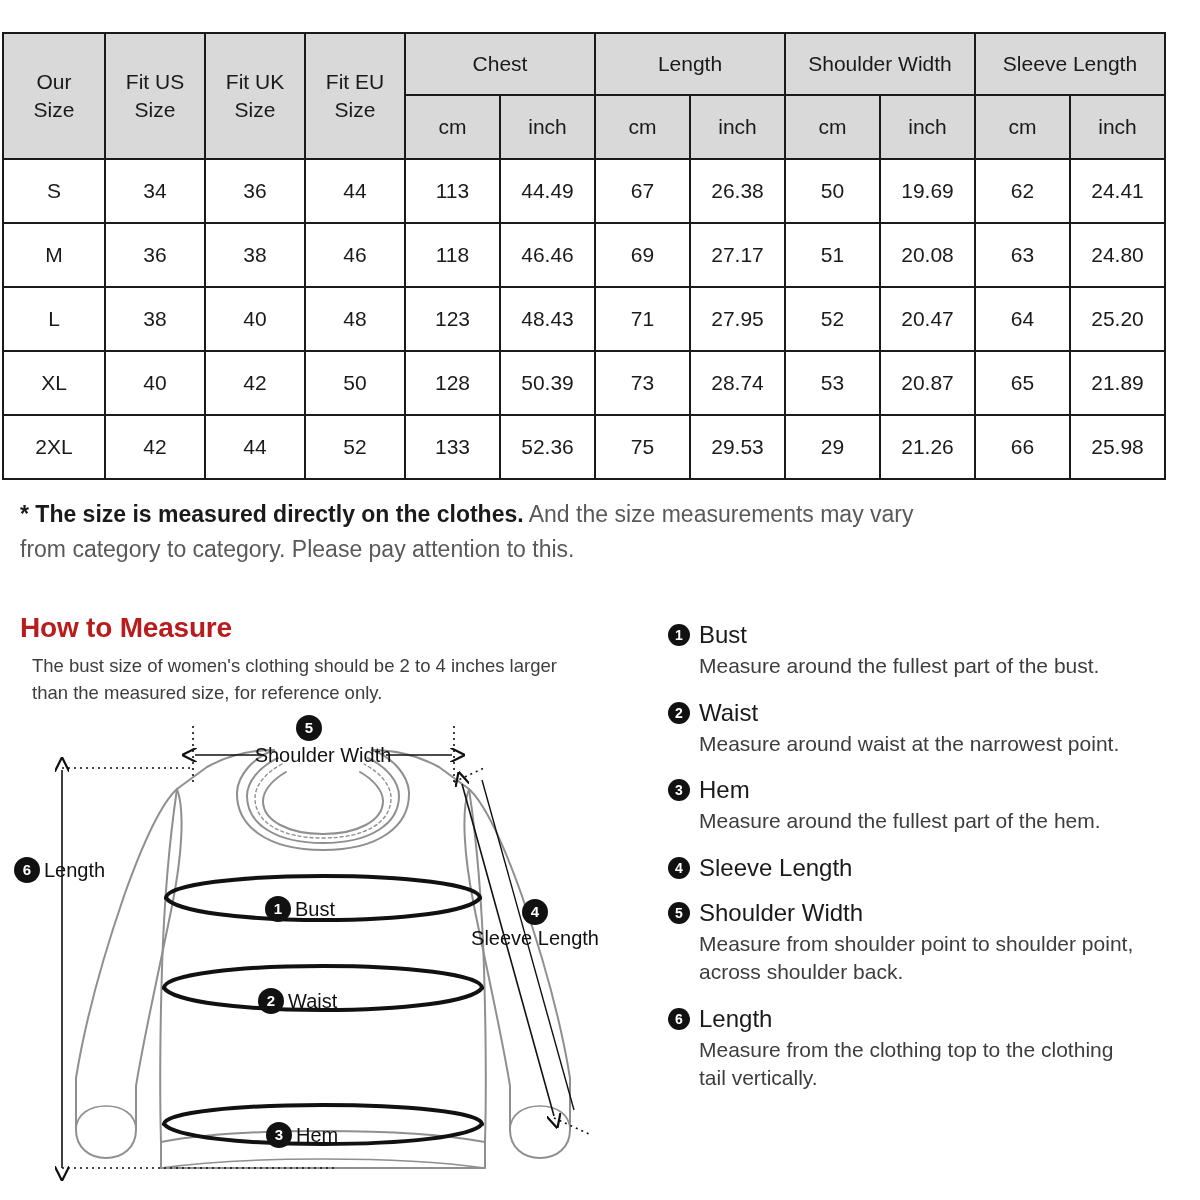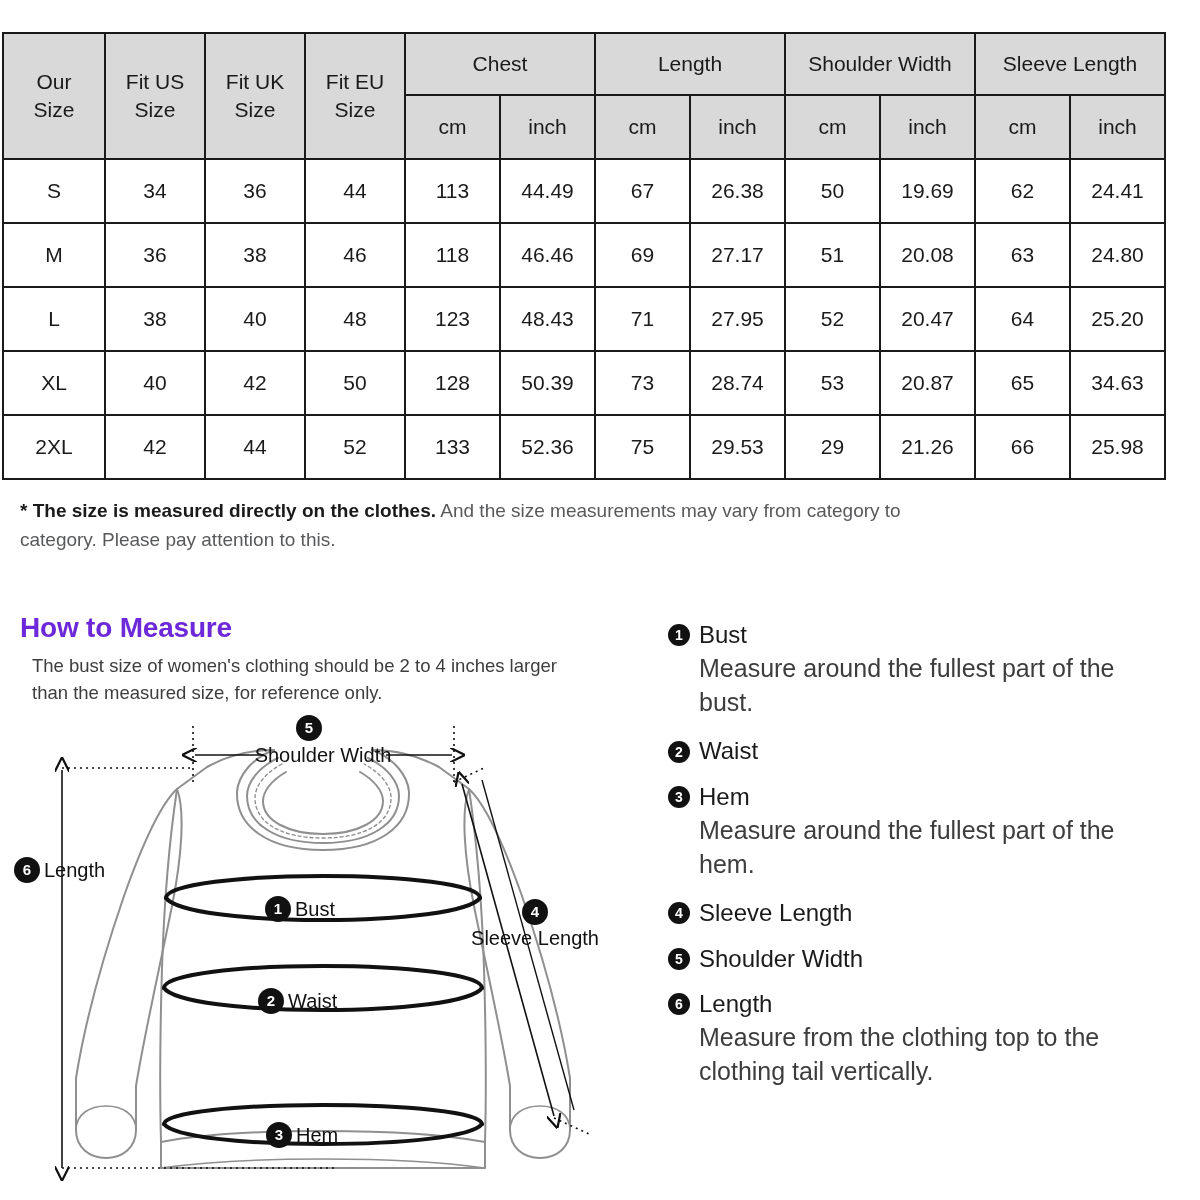--- a/index.html
+++ b/index.html
@@ -51,37 +51,37 @@
     height: 62px;
     background: #ffffff;
   }
 
   
   .note {
     position: absolute;
     left: 20px;
     top: 497px;
     width: 935px;
-    font-size: 19px;
+    font-size: 23px;
     line-height: 1.52;
     color: #58595b;
   }
   .note b {
     color: #1a1a1a;
     font-weight: bold;
   }
 
   
   .htm-title {
     position: absolute;
     left: 20px;
     top: 612px;
     font-size: 28px;
     font-weight: bold;
-    color: #6d28d9;
+    color: #b91c1c;
     letter-spacing: -0.2px;
   }
   .htm-sub {
     position: absolute;
     left: 32px;
     top: 652px;
     width: 525px;
     font-size: 18.5px;
     line-height: 1.46;
     color: #3d3d3d;
@@ -123,21 +123,21 @@
     flex: 0 0 auto;
   }
   .m-title {
     font-size: 24px;
     color: #1a1a1a;
     line-height: 1.1;
   }
   .m-desc {
     margin-left: 31px;
     margin-top: 4px;
-    font-size: 25px;
+    font-size: 21px;
     line-height: 1.34;
     color: #3d3d3d;
     max-width: 470px;
   }
 </style>
 </head>
 <body>
 
 <div class="table-wrap">
   <table class="size-table">
@@ -223,21 +223,21 @@
         <td>40</td>
         <td>42</td>
         <td>50</td>
         <td>128</td>
         <td>50.39</td>
         <td>73</td>
         <td>28.74</td>
         <td>53</td>
         <td>20.87</td>
         <td>65</td>
-        <td>34.63</td>
+        <td>21.89</td>
       </tr>
       <tr>
         <td>2XL</td>
         <td>42</td>
         <td>44</td>
         <td>52</td>
         <td>133</td>
         <td>52.36</td>
         <td>75</td>
         <td>29.53</td>
@@ -392,20 +392,21 @@
       <span class="m-title">Bust</span>
     </div>
     <div class="m-desc">Measure around the fullest part of the bust.</div>
   </div>
 
   <div class="m-item">
     <div class="m-head">
       <span class="m-badge">2</span>
       <span class="m-title">Waist</span>
     </div>
+    <div class="m-desc">Measure around waist at the narrowest point.</div>
   </div>
 
   <div class="m-item">
     <div class="m-head">
       <span class="m-badge">3</span>
       <span class="m-title">Hem</span>
     </div>
     <div class="m-desc">Measure around the fullest part of the hem.</div>
   </div>
 
@@ -414,20 +415,21 @@
       <span class="m-badge">4</span>
       <span class="m-title">Sleeve Length</span>
     </div>
   </div>
 
   <div class="m-item">
     <div class="m-head">
       <span class="m-badge">5</span>
       <span class="m-title">Shoulder Width</span>
     </div>
+    <div class="m-desc">Measure from shoulder point to shoulder point, across shoulder back.</div>
   </div>
 
   <div class="m-item">
     <div class="m-head">
       <span class="m-badge">6</span>
       <span class="m-title">Length</span>
     </div>
     <div class="m-desc" style="max-width:445px">Measure from the clothing top to the clothing tail vertically.</div>
   </div>
 

